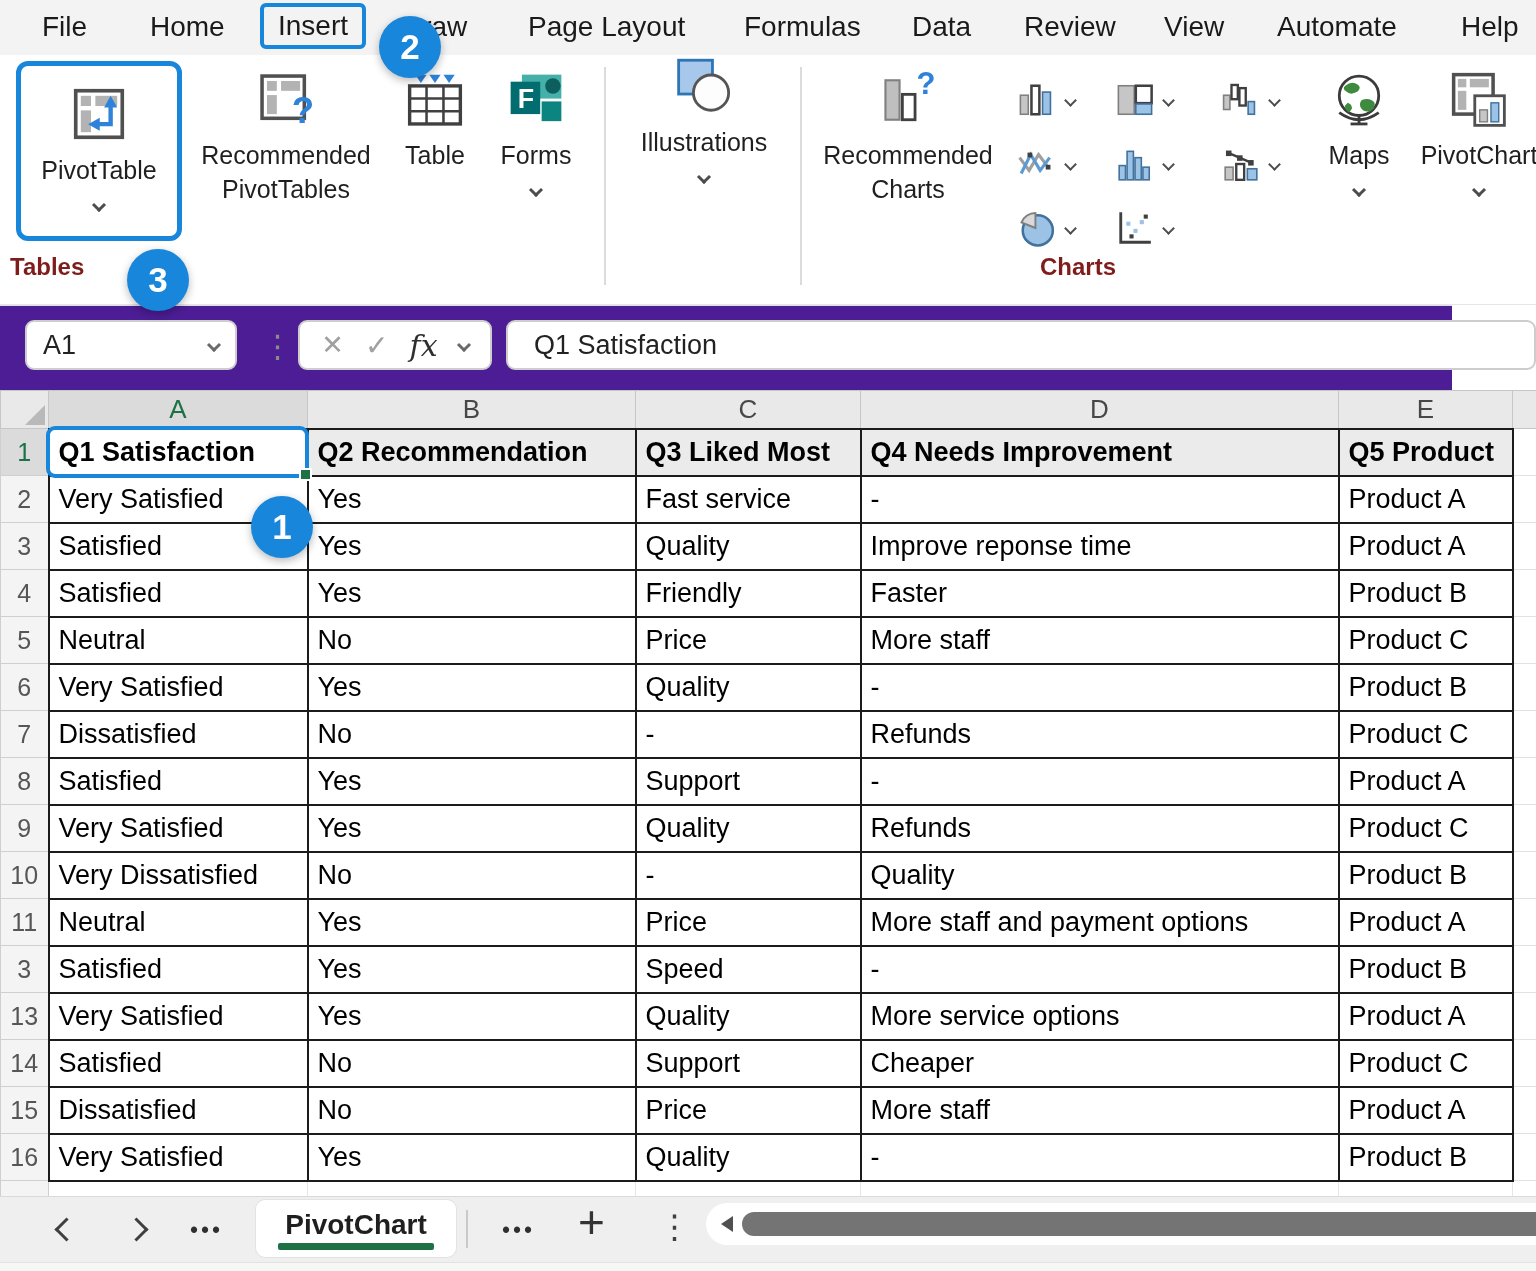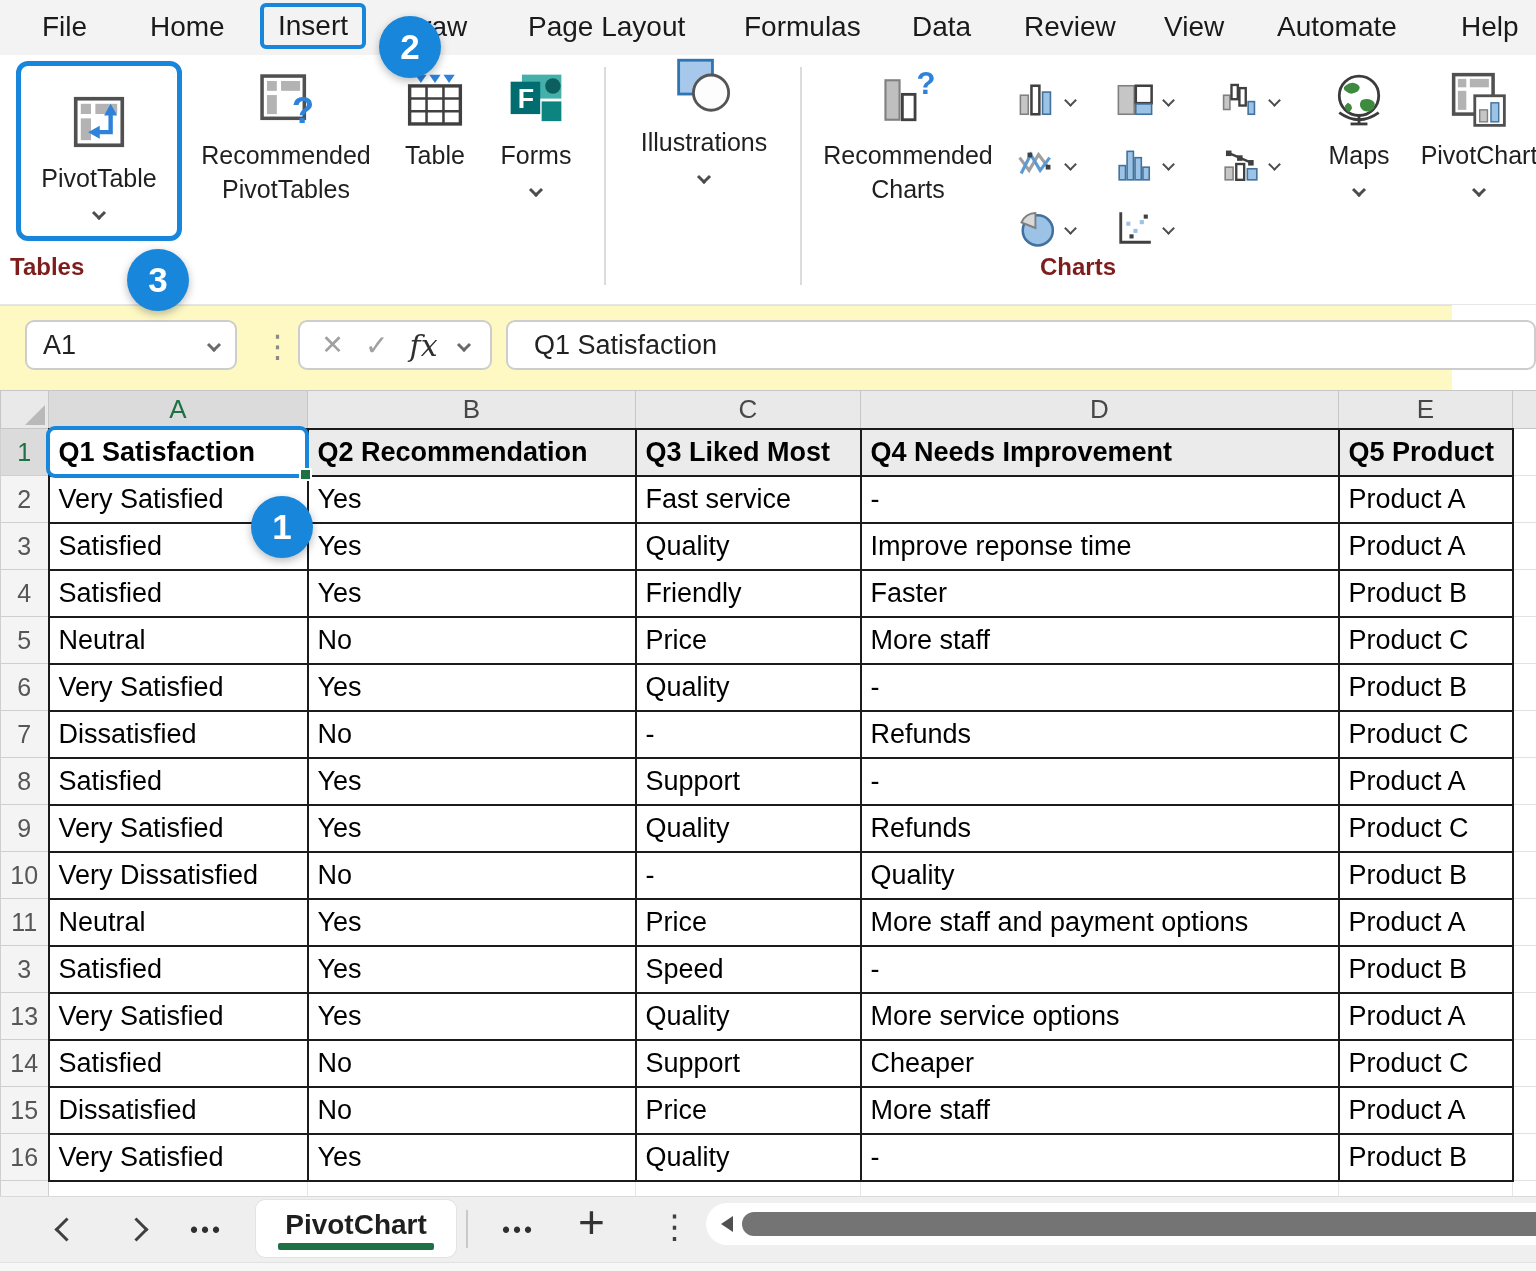--- a/index.html
+++ b/index.html
@@ -13,26 +13,26 @@
   .menu-item.boxed{top:3px;border:4px solid var(--blue);border-radius:6px;padding:3px 14px;background:#f3f3f3;}
 
   
   #ribbon{position:absolute;left:0;top:55px;width:1536px;height:250px;background:#fff;border-bottom:1px solid #e6e6e6;z-index:1;}
   .bigbtn{position:absolute;display:flex;flex-direction:column;align-items:center;}
   .bigbtn .lbl{font-size:25px;color:#1f1f1f;margin-top:7px;white-space:nowrap;text-align:center;line-height:34px;}
   .chev{width:10px;height:10px;border-right:3px solid #4d4d4d;border-bottom:3px solid #4d4d4d;transform:rotate(45deg);display:inline-block;}
   .bigbtn .chev{margin-top:13px;}
   .grouplbl{position:absolute;top:198px;font-size:24px;color:#7f1d1d;text-align:left;font-weight:bold;}
   .vdiv{position:absolute;top:12px;width:2px;height:218px;background:#dcdcdc;}
-  #btn-pivottable{left:16px;top:6px;width:166px;height:180px;border:5px solid var(--blue);border-radius:12px;padding-top:24px;}
+  #btn-pivottable{left:16px;top:6px;width:166px;height:180px;border:5px solid var(--blue);border-radius:12px;padding-top:16px;}
   .chartcell{position:absolute;display:flex;align-items:center;}
   .chartcell .chev{width:9px;height:9px;border-width:2.5px;margin-left:10px;}
 
   
-  #formulabar{position:absolute;left:0;top:305px;width:1452px;height:85px;background:#fef9c3;border-top:1px solid #e2e2e2;}
+  #formulabar{position:absolute;left:0;top:305px;width:1452px;height:85px;background:#4c1d95;border-top:1px solid #e2e2e2;}
   .fbox{position:absolute;top:14px;height:50px;background:#fff;border:2px solid #cdcdcd;border-radius:9px;display:flex;align-items:center;}
   #namebox{left:25px;width:212px;padding:0 16px;justify-content:space-between;}
   #namebox .txt{font-size:27px;color:#222;}
   #fxbox{left:298px;width:194px;justify-content:space-evenly;}
   #fxbox .x{font-size:27px;color:#a0a0a0;}
   #fxbox .ok{font-size:28px;color:#a0a0a0;}
   #fxbox .fx{font-family:"DejaVu Serif",serif;font-style:italic;font-size:30px;color:#2f2f2f;text-align:right;}
   #fxbox .chev,#namebox .chev{border-color:#6a6a6a;}
   #valuebox{left:506px;width:1030px;padding:0 26px;border-radius:9px;}
   #valuebox .txt{font-size:27px;color:#222;}

